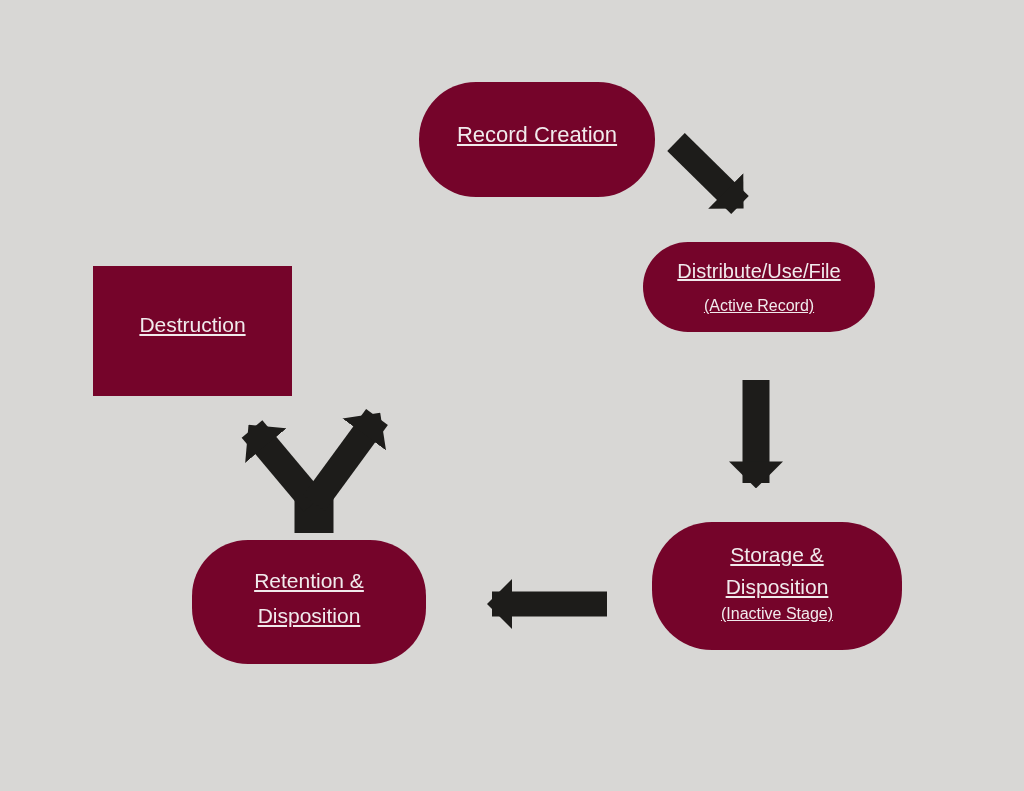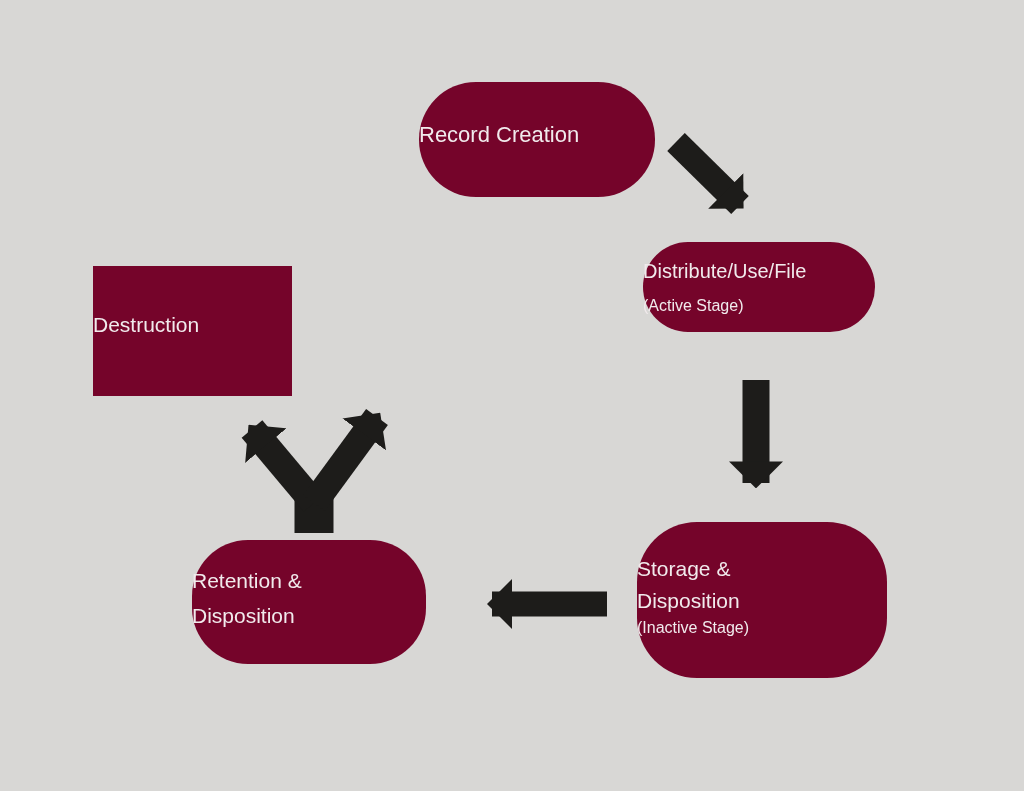--- a/index.html
+++ b/index.html
@@ -19,30 +19,31 @@
     overflow:hidden;
   }
   #arrows{position:absolute;left:0;top:0;width:1024px;height:791px;pointer-events:none;}
   #arrows line{stroke:var(--arrow);}
   #arrows .arrow-head-path{fill:var(--arrow);}
   .node{
     position:absolute;
     background:var(--node-fill);
     color:var(--node-text);
     display:flex;flex-direction:column;
-    align-items:flex-start;justify-content:center;
+    align-items:center;justify-content:center;
     text-align:center;
+    text-decoration:underline;
   }
   .node .lbl{display:block;}
   .node .sub{display:block;}
   #node-record{left:419px;top:82px;width:236px;height:115px;border-radius:57px;font-size:22px;padding-bottom:10px;}
   #node-distribute{left:643px;top:242px;width:232px;height:90px;border-radius:52px;}
   #node-distribute .lbl{font-size:20px;line-height:26px;}
   #node-distribute .sub{font-size:16px;line-height:20px;margin-top:12px;}
-  #node-storage{left:637px;top:522px;width:250px;height:156px;border-radius:60px;padding-bottom:8px;}
+  #node-storage{left:652px;top:522px;width:250px;height:128px;border-radius:60px;padding-bottom:8px;}
   #node-storage .lbl{font-size:21px;line-height:32px;}
   #node-storage .sub{font-size:16px;line-height:22px;}
   #node-retention{left:192px;top:540px;width:234px;height:124px;border-radius:56px;padding-bottom:8px;}
   #node-retention .lbl{font-size:21px;line-height:35px;}
   #node-destruction{left:93px;top:266px;width:199px;height:130px;font-size:21px;padding-bottom:12px;}
   #node-historic{left:326px;top:266px;width:204px;height:130px;padding-bottom:28px;}
   #node-historic .lbl{font-size:21px;line-height:35px;}
 </style>
 </head>
 <body>
@@ -64,21 +65,21 @@
       <line x1="314" y1="503" x2="377" y2="417" stroke-width="27" marker-end="url(#ah)"></line>
     </g>
   </svg>
 
   <div class="node" id="node-record">
     <span class="lbl">Record Creation</span>
   </div>
 
   <div class="node" id="node-distribute">
     <span class="lbl">Distribute/Use/File</span>
-    <span class="sub">(Active Stage)</span>
+    <span class="sub">(Active Record)</span>
   </div>
 
   <div class="node" id="node-storage">
     <span class="lbl">Storage &amp;</span>
     <span class="lbl">Disposition</span>
     <span class="sub">(Inactive Stage)</span>
   </div>
 
   <div class="node" id="node-retention">
     <span class="lbl">Retention &amp;</span>

